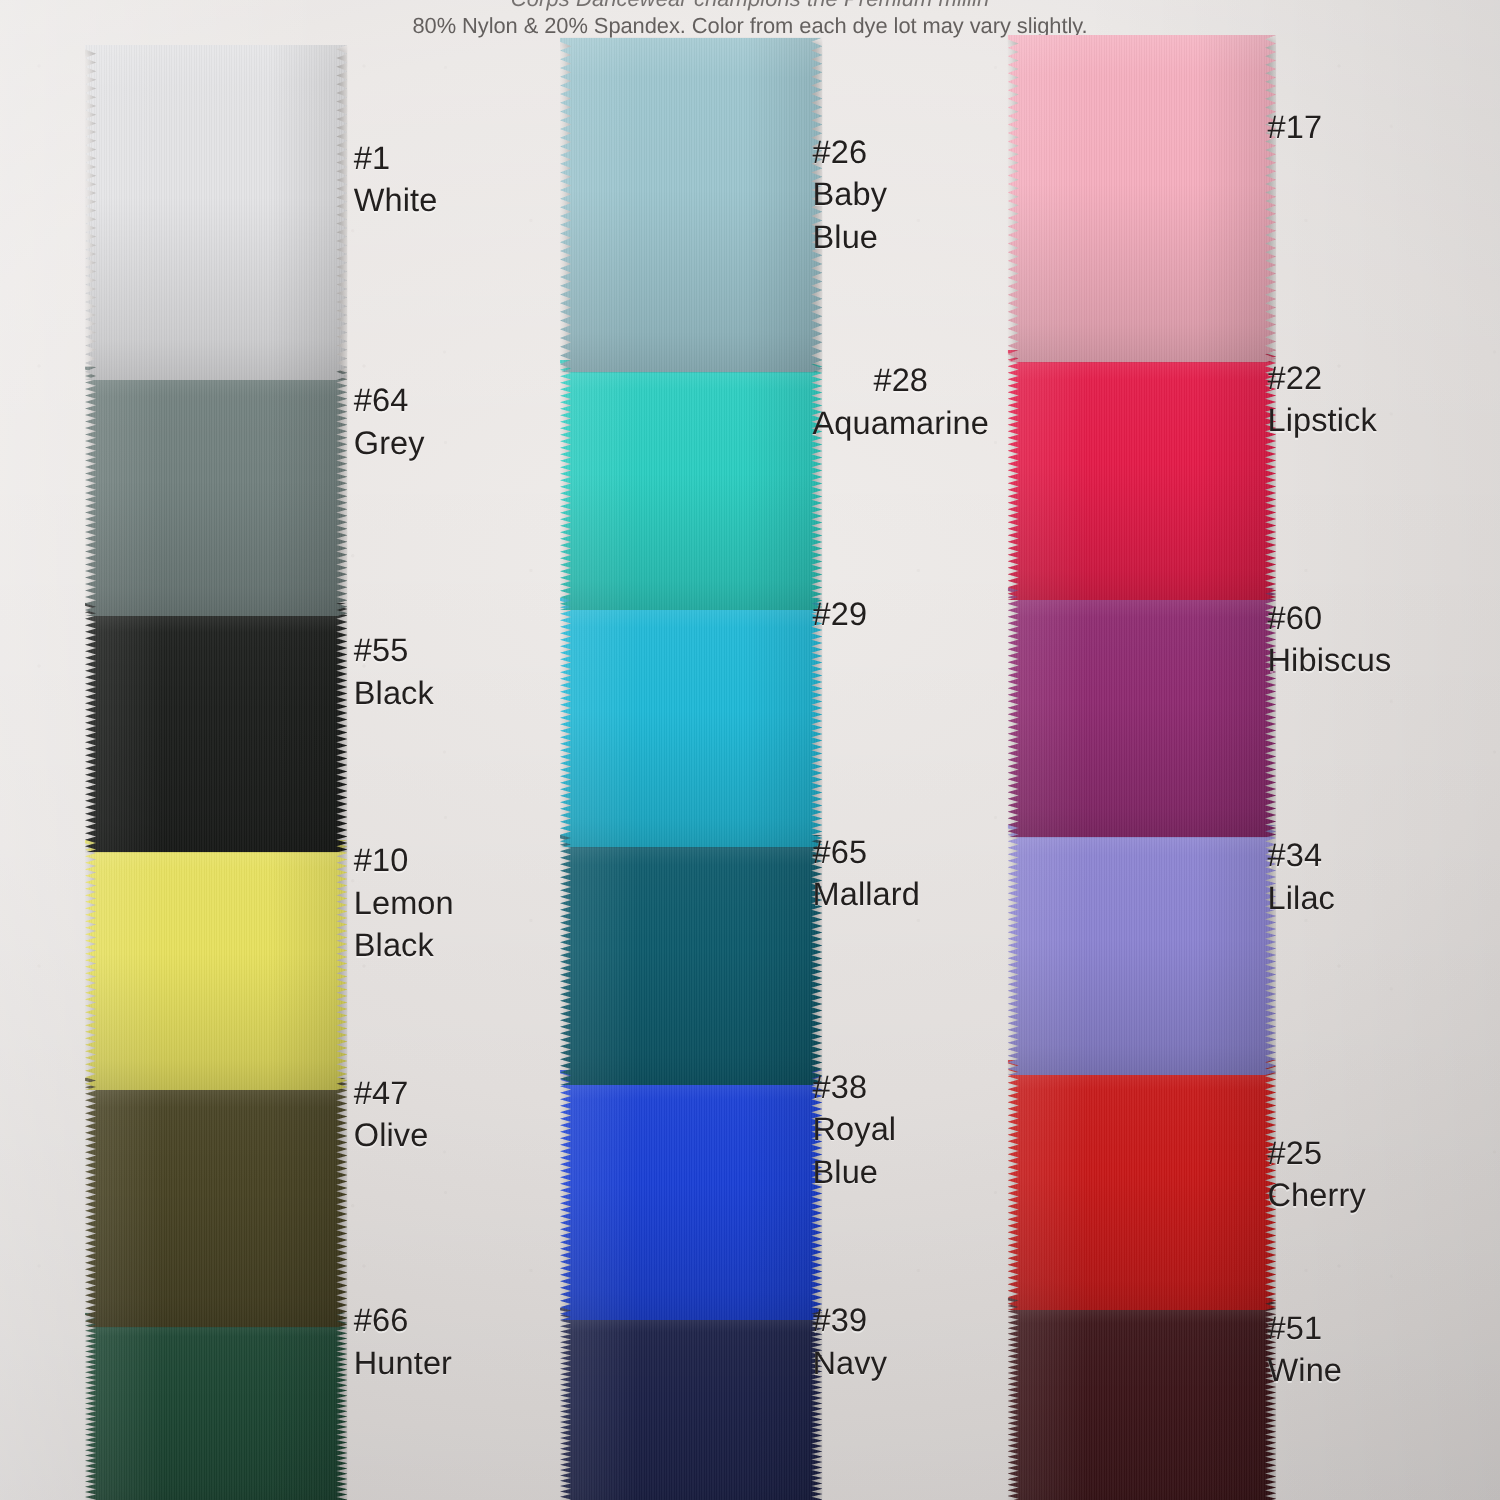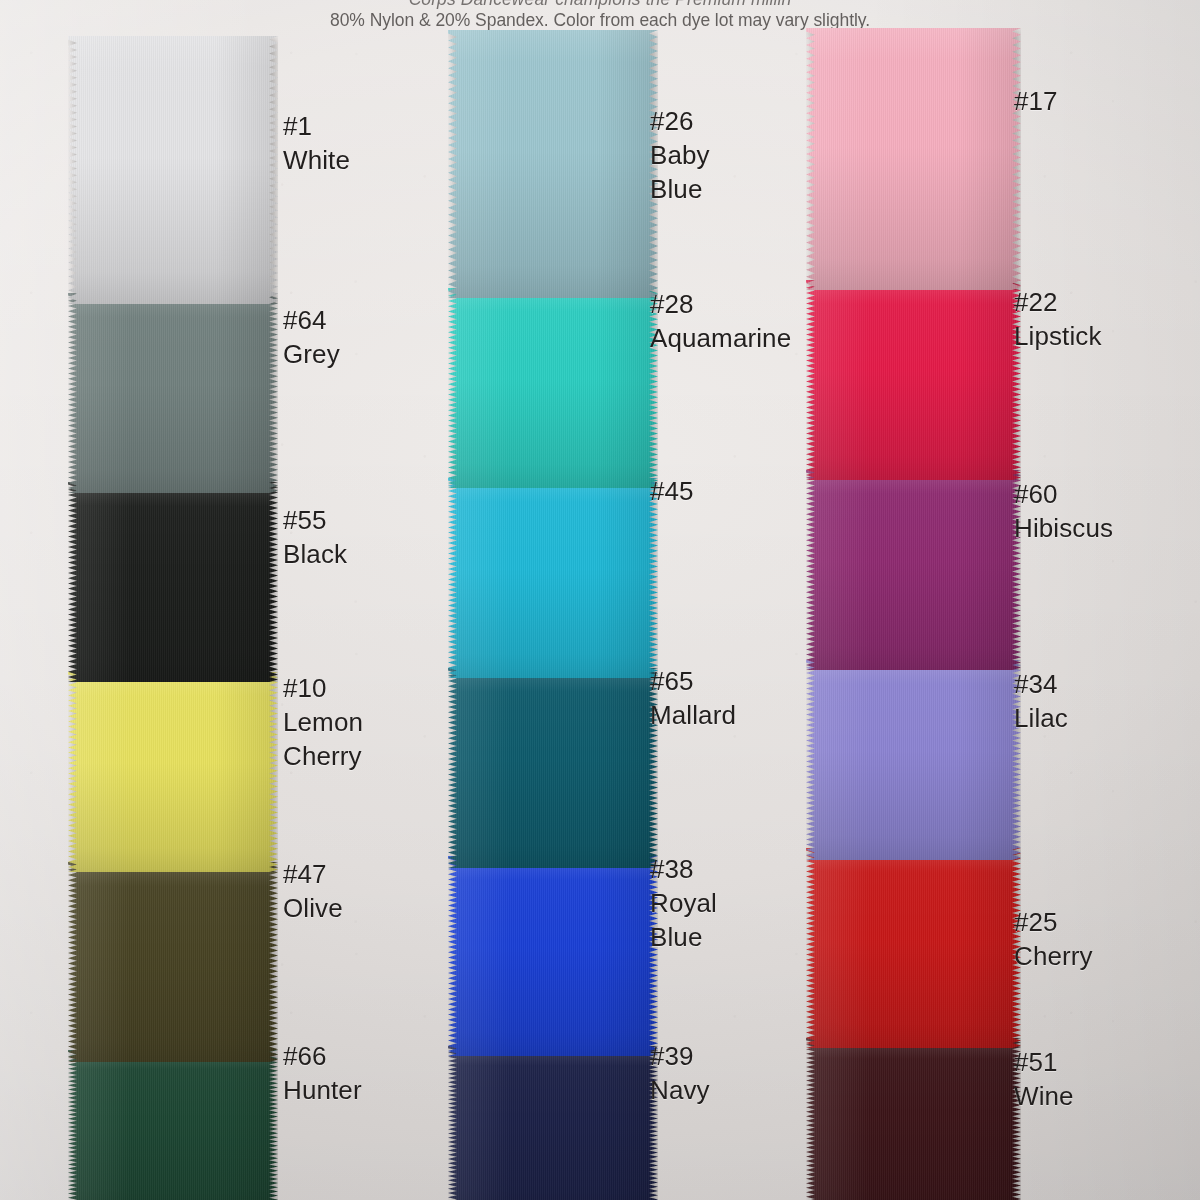--- a/index.html
+++ b/index.html
@@ -168,21 +168,21 @@
       </div>
       <div class="swatch" style="top: 862px; height: 200px; z-index: 36;">
         <div class="swatch-body" style="background: rgb(71, 66, 35);"></div>
       </div>
       <div class="swatch" style="top: 1050px; height: 160px; z-index: 35;">
         <div class="swatch-body" style="background: rgb(28, 69, 50);"></div>
       </div>
       <div class="label" style="top: 110px; z-index: 60;"><span class="code">#1</span><span class="name">White</span></div>
       <div class="label" style="top: 304px; z-index: 60;"><span class="code">#64</span><span class="name">Grey</span></div>
       <div class="label" style="top: 480px; z-index: 60; margin-top: 24px;"><span class="code">#55</span><span class="name">Black</span></div>
-      <div class="label" style="top: 672px; z-index: 60;"><span class="code">#10</span><span class="name">Lemon Cherry</span></div>
+      <div class="label" style="top: 672px; z-index: 60;"><span class="code">#10</span><span class="name">Lemon Black</span></div>
       <div class="label" style="top: 858px; z-index: 60;"><span class="code">#47</span><span class="name">Olive</span></div>
       <div class="label" style="top: 1040px; z-index: 60;"><span class="code">#66</span><span class="name">Hunter</span></div>
     </div>
   <div class="column" id="column-2">
       <div class="swatch" style="top: 30px; height: 268px; z-index: 40;">
         <div class="swatch-body" style="background: rgb(156, 197, 206);"></div>
       </div>
       <div class="swatch" style="top: 288px; height: 200px; z-index: 39;">
         <div class="swatch-body" style="background: rgb(43, 205, 192);"></div>
       </div>
@@ -192,22 +192,22 @@
       <div class="swatch" style="top: 668px; height: 200px; z-index: 37;">
         <div class="swatch-body" style="background: rgb(13, 90, 107);"></div>
       </div>
       <div class="swatch" style="top: 856px; height: 200px; z-index: 36;">
         <div class="swatch-body" style="background: rgb(26, 63, 212);"></div>
       </div>
       <div class="swatch" style="top: 1046px; height: 164px; z-index: 35;">
         <div class="swatch-body" style="background: rgb(27, 32, 70);"></div>
       </div>
       <div class="label" style="top: 105px; z-index: 60;"><span class="code">#26</span><span class="name">Baby Blue</span></div>
-      <div class="label" style="top: 288px; z-index: 60;"><span class="code">#28</span><span class="name">Aquamarine</span></div>
-      <div class="label" style="top: 475px; z-index: 60;"><span class="code">#45</span></div>
+      <div class="label" style="top: 288px; z-index: 60; text-align: center;"><span class="code">#28</span><span class="name">Aquamarine</span></div>
+      <div class="label" style="top: 475px; z-index: 60;"><span class="code">#29</span></div>
       <div class="label" style="top: 665px; z-index: 60;"><span class="code">#65</span><span class="name">Mallard</span></div>
       <div class="label" style="top: 853px; z-index: 60;"><span class="code">#38</span><span class="name">Royal Blue</span></div>
       <div class="label" style="top: 1040px; z-index: 60;"><span class="code">#39</span><span class="name">Navy</span></div>
     </div>
   <div class="column" id="column-3">
       <div class="swatch" style="top: 28px; height: 262px; z-index: 40;">
         <div class="swatch-body" style="background: rgb(245, 174, 190);"></div>
       </div>
       <div class="swatch" style="top: 280px; height: 200px; z-index: 39;">
         <div class="swatch-body" style="background: rgb(227, 27, 72);"></div>

